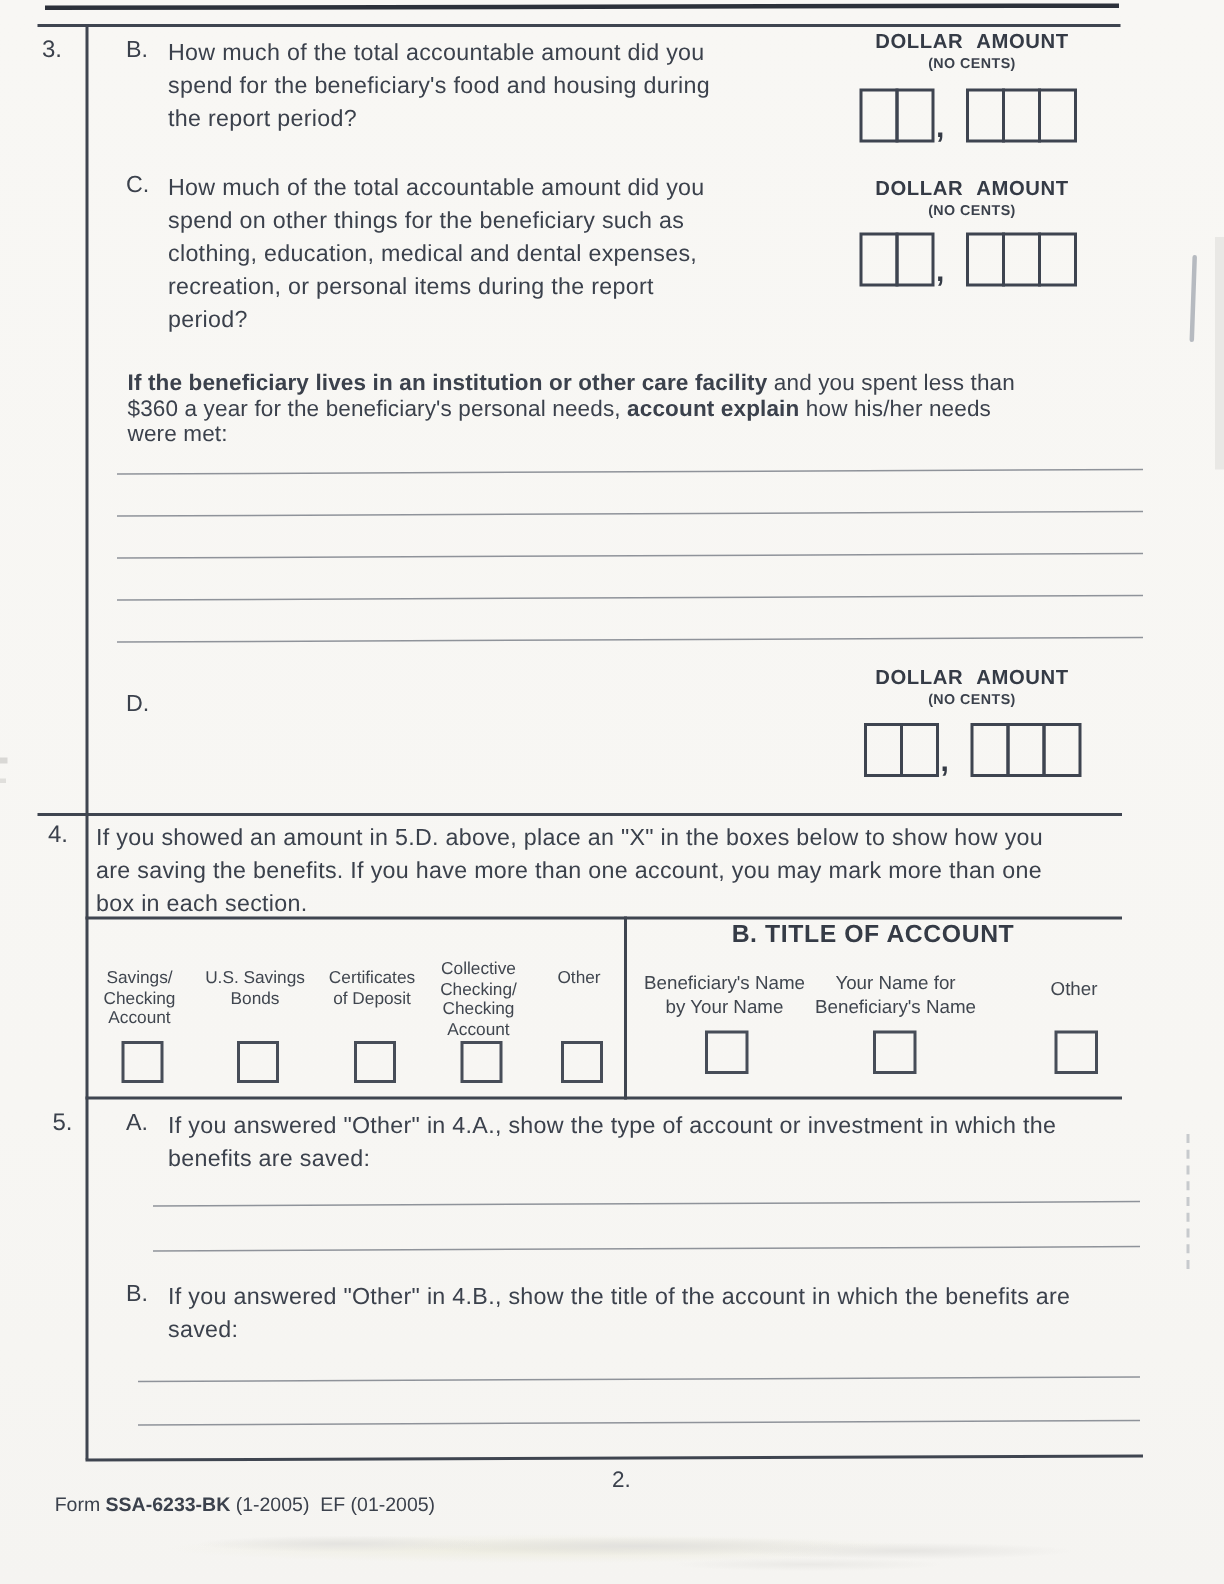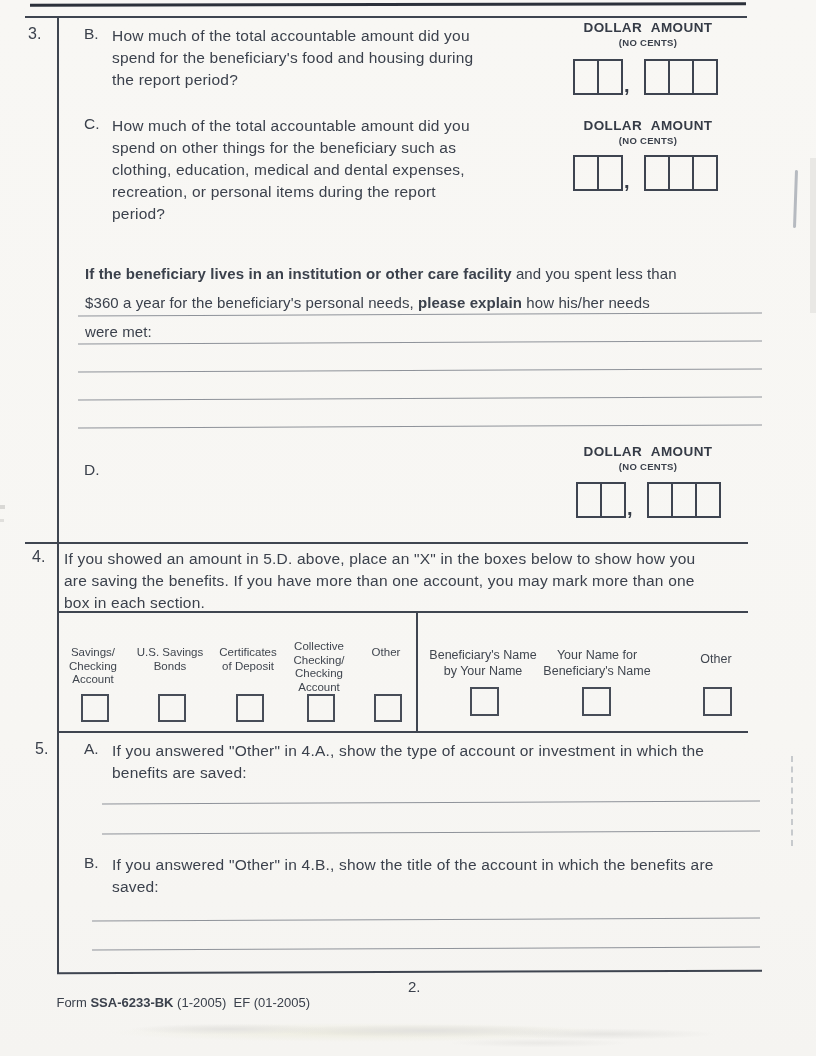--- a/index.html
+++ b/index.html
@@ -7,21 +7,21 @@
     position:relative;width:816px;height:1056px;overflow:hidden;
     background:linear-gradient(180deg,#f8f7f4 0%,#f7f6f3 70%,#f5f4f1 100%);
     font-family:"Liberation Sans", sans-serif;color:#3a404b;
   }
   .rule{position:absolute;background:#3f4550;}
   .body-txt{
     position:absolute;font-size:15.5px;line-height:22px;letter-spacing:.2px;
     white-space:pre-line;color:#3b414c;
   }
   .note-txt{
-    position:absolute;font-size:15px;line-height:29px;letter-spacing:.1px;
+    position:absolute;font-size:15px;line-height:17px;letter-spacing:.1px;
     white-space:pre-line;color:#3b414c;
   }
   .num{position:absolute;font-size:16px;color:#3b414c;}
   .letter{position:absolute;font-size:15.5px;color:#3b414c;}
   .dollar-label{position:absolute;width:170px;text-align:center;font-weight:bold;
     font-size:13.5px;letter-spacing:.4px;word-spacing:5px;color:#353b46;}
   .nocents{position:absolute;width:170px;text-align:center;font-weight:bold;
     font-size:9.5px;letter-spacing:.3px;color:#3a404b;}
   .cellgrp{position:absolute;display:flex;}
   .cell{width:22px;height:32px;border:2px solid #3e4450;margin-right:-2px;background:transparent;}
@@ -86,21 +86,21 @@
   </div>
   <div class="comma" style="left:624px;top:170px;">,</div>
   <div class="cellgrp" style="left:644px;top:155px;">
     <div class="cell"></div>
     <div class="cell"></div>
     <div class="cell"></div>
   </div>
 
   <div class="note-txt" style="left:85px;top:230px;width:680px;">
     <span class="bold">If the beneficiary lives in an institution or other care facility</span><span> and you spent less than
-$360 a year for the beneficiary's personal needs, </span><span class="bold">please explain</span><span> how his/her needs
+$360 a year for the beneficiary's personal needs, </span><span class="bold">account explain</span><span> how his/her needs
 were met:</span>
   </div>
 
   <div class="wline" style="left:78px;top:314px;width:684px;"></div>
   <div class="wline" style="left:78px;top:342px;width:684px;"></div>
   <div class="wline" style="left:78px;top:370px;width:684px;"></div>
   <div class="wline" style="left:78px;top:398px;width:684px;"></div>
   <div class="wline" style="left:78px;top:426px;width:684px;"></div>
 
   <div class="dollar-label" style="left:563px;top:444px;">DOLLAR AMOUNT</div>
@@ -115,20 +115,21 @@
     <div class="cell"></div>
     <div class="cell"></div>
     <div class="cell"></div>
   </div>
 
   <div class="num" style="left:32px;top:548px;">4.</div>
   <div class="body-txt" style="left:64px;top:548px;width:690px;">If you showed an amount in 5.D. above, place an "X" in the boxes below to show how you
 are saving the benefits. If you have more than one account, you may mark more than one
 box in each section.</div>
 
+  <div class="tbl-header" style="left:432px;top:614px;">B. TITLE OF ACCOUNT</div>
 
   <div class="col-label" style="left:93px;top:646px;">Savings/
 Checking
 Account</div>
   <div class="col-label" style="left:170px;top:646px;">U.S. Savings
 Bonds</div>
   <div class="col-label" style="left:248px;top:646px;">Certificates
 of Deposit</div>
   <div class="col-label" style="left:319px;top:640px;">Collective
 Checking/
@@ -158,21 +159,21 @@
 benefits are saved:</div>
   <div class="wline" style="left:102px;top:802px;width:658px;"></div>
   <div class="wline" style="left:102px;top:832px;width:658px;"></div>
 
   <div class="letter" style="left:84px;top:854px;">B.</div>
   <div class="body-txt" style="left:112px;top:854px;width:650px;">If you answered "Other" in 4.B., show the title of the account in which the benefits are
 saved:</div>
   <div class="wline" style="left:92px;top:919px;width:668px;"></div>
   <div class="wline" style="left:92px;top:948px;width:668px;"></div>
 
-  <div class="footer-txt" style="left:42px;top:980px;">
+  <div class="footer-txt" style="left:22px;top:980px;">
     <span>Form </span><span class="bold">SSA-6233-BK</span><span> (1-2005)  EF (01-2005)</span>
   </div>
   <div class="footer-txt" style="left:408px;top:978px;font-size:15px;">2.</div>
 
   <div class="artifact" style="left:794px;top:170px;width:3px;height:58px;background:#b6bac0;border-radius:2px;transform:rotate(2deg);"></div>
   <div class="artifact" style="left:810px;top:158px;width:6px;height:155px;background:#e9e8e5;"></div>
   <div class="artifact" style="left:791px;top:756px;width:0;height:90px;border-left:2px dashed #c7cacd;"></div>
   <div class="artifact" style="left:0;top:505px;width:5px;height:4px;background:#d9d8d5;"></div>
   <div class="artifact" style="left:0;top:519px;width:4px;height:3px;background:#e0dfdc;"></div>
   <div class="artifact" style="left:0;top:1018px;width:816px;height:32px;

